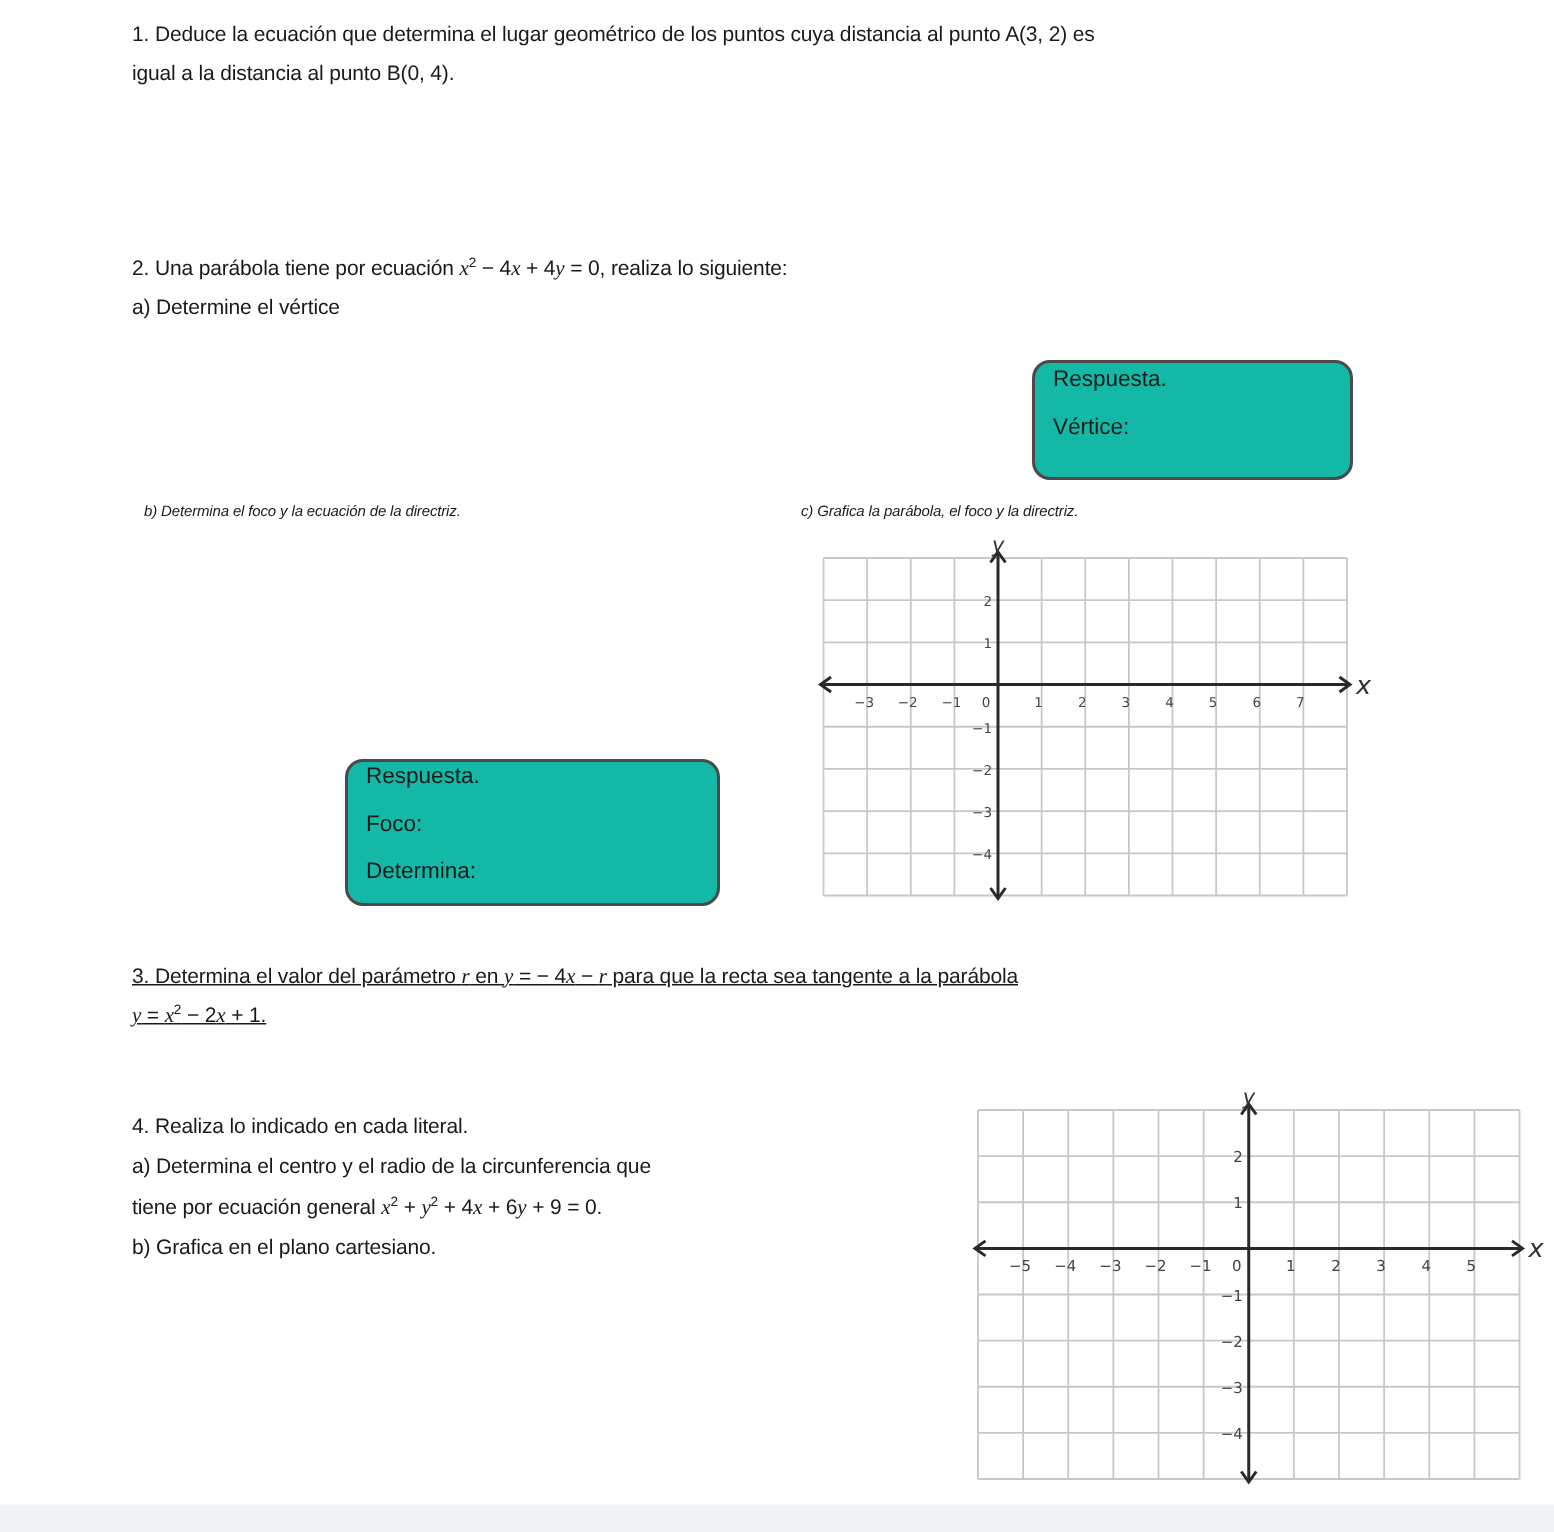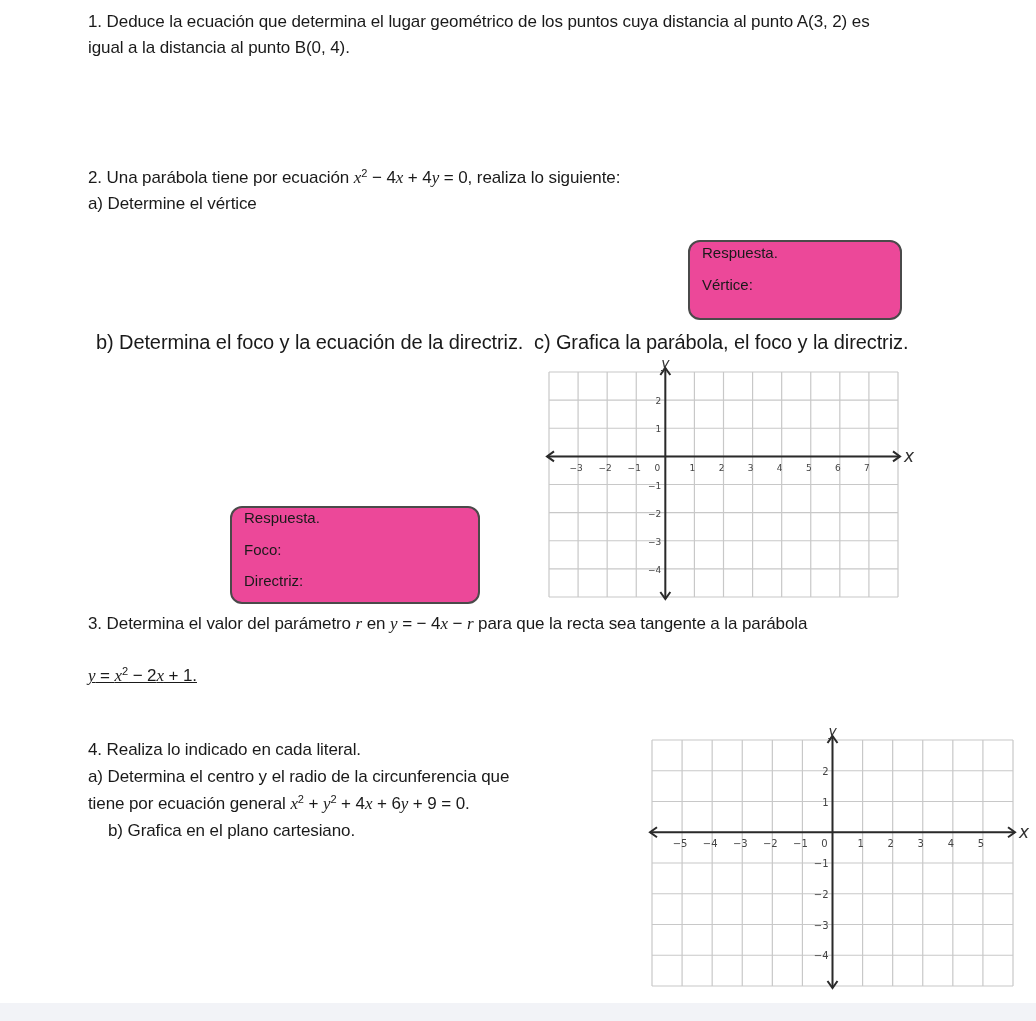--- a/index.html
+++ b/index.html
@@ -1,23 +1,23 @@
 <!DOCTYPE html>
 <html><head>
 <meta charset="utf-8">
 <style>
   html, body { margin:0; padding:0; }
   body { width:1036px; height:1021px; background:#ffffff; position:relative; overflow:hidden;
          font-family:"Liberation Sans", sans-serif; color:#1a1a1a; }
-  .txt { position:absolute; font-size:17px; line-height:24px; white-space:nowrap; letter-spacing:-0.1px; }
-  .sm { font-size:20px; line-height:20px; }
+  .txt { position:absolute; font-size:14px; line-height:24px; white-space:nowrap; letter-spacing:-0.1px; }
+  .sm { font-size:10px; line-height:20px;font-style:italic; }
   .math { font-family:"Liberation Serif", serif; font-style:italic; }
   .num { font-family:"Liberation Sans", sans-serif; font-style:normal; }
   sup { font-size:0.65em; vertical-align:0.55em; line-height:0; }
-  .box { position:absolute; border:2px solid #4a4a4a; border-radius:12px; background:#ec4899; }
+  .box { position:absolute; border:2px solid #4a4a4a; border-radius:12px; background:#14b8a6; }
   .box .line { position:absolute; left:12px; font-size:15px; line-height:20px; white-space:nowrap; }
   .bottom-bar { position:absolute; left:0; top:1003px; width:1036px; height:18px; background:#f2f3f7; }
   svg { position:absolute; overflow:visible; }
   svg text { font-family:"DejaVu Sans", sans-serif; }
 </style>
 </head>
 <body>
 
 <div class="txt" style="left:88px; top:10px;">1. Deduce la ecuación que determina el lugar geométrico de los puntos cuya distancia al punto A(3, 2) es</div>
 <div class="txt" style="left:88px; top:36px;">igual a la distancia al punto B(0, 4).</div>
@@ -31,21 +31,21 @@
   <div class="line" style="top:1px;">Respuesta.</div>
   <div class="line" style="top:33px;">Vértice:</div>
 </div>
 
 <div class="txt sm" style="left:96px; top:332px;">b) Determina el foco y la ecuación de la directriz.</div>
 <div class="txt sm" style="left:534px; top:332px;">c) Grafica la parábola, el foco y la directriz.</div>
 
 <div class="box" style="left:230px; top:506px; width:246px; height:94px;">
   <div class="line" style="top:0px;">Respuesta.</div>
   <div class="line" style="top:32px;">Foco:</div>
-  <div class="line" style="top:63px;">Directriz:</div>
+  <div class="line" style="top:63px;">Determina:</div>
 </div>
 
 <svg width="1036" height="1021" style="left:0; top:0; pointer-events:none;">
   <g id="grid1">
       <line x1="549" y1="372" x2="549" y2="597" stroke="#c8c8c8" stroke-width="1.2"></line>
       <line x1="578.0833333333334" y1="372" x2="578.0833333333334" y2="597" stroke="#c8c8c8" stroke-width="1.2"></line>
       <line x1="607.1666666666666" y1="372" x2="607.1666666666666" y2="597" stroke="#c8c8c8" stroke-width="1.2"></line>
       <line x1="636.25" y1="372" x2="636.25" y2="597" stroke="#c8c8c8" stroke-width="1.2"></line>
       <line x1="665.3333333333334" y1="372" x2="665.3333333333334" y2="597" stroke="#c8c8c8" stroke-width="1.2"></line>
       <line x1="694.4166666666666" y1="372" x2="694.4166666666666" y2="597" stroke="#c8c8c8" stroke-width="1.2"></line>
@@ -86,33 +86,33 @@
       <text x="866.9166666666666" y="471.375" font-size="9" fill="#444" text-anchor="middle">7</text>
       <text x="661.3333333333334" y="404.125" font-size="9" fill="#444" text-anchor="end">2</text>
       <text x="661.3333333333334" y="432.25" font-size="9" fill="#444" text-anchor="end">1</text>
       <text x="661.3333333333334" y="488.5" font-size="9" fill="#444" text-anchor="end">−1</text>
       <text x="661.3333333333334" y="516.625" font-size="9" fill="#444" text-anchor="end">−2</text>
       <text x="661.3333333333334" y="544.75" font-size="9" fill="#444" text-anchor="end">−3</text>
       <text x="661.3333333333334" y="572.875" font-size="9" fill="#444" text-anchor="end">−4</text>
     </g>
 </svg>
 
-<div class="txt" style="left:88px; top:612px;">
+<div class="txt" style="left:88px; top:638px;text-decoration:underline;">
   <span>3. Determina el valor del parámetro </span><span class="math">r</span><span> en </span><span class="math">y</span><span> = − 4</span><span class="math">x</span><span> − </span><span class="math">r</span><span> para que la recta sea tangente a la parábola</span>
 </div>
 <div class="txt" style="left:88px; top:664px;text-decoration:underline;">
   <span class="math">y</span><span> = </span><span class="math">x</span><sup>2</sup><span> − 2</span><span class="math">x</span><span> + 1.</span>
 </div>
 
 <div class="txt" style="left:88px; top:738px;">4. Realiza lo indicado en cada literal.</div>
 <div class="txt" style="left:88px; top:765px;text-align:center;">a) Determina el centro y el radio de la circunferencia que</div>
 <div class="txt" style="left:88px; top:792px;">
   <span>tiene por ecuación general </span><span class="math">x</span><sup>2</sup><span> + </span><span class="math">y</span><sup>2</sup><span> + 4</span><span class="math">x</span><span> + 6</span><span class="math">y</span><span> + 9 = 0.</span>
 </div>
-<div class="txt" style="left:88px; top:819px;margin-left:20px;">b) Grafica en el plano cartesiano.</div>
+<div class="txt" style="left:88px; top:819px;">b) Grafica en el plano cartesiano.</div>
 
 <svg width="1036" height="1021" style="left:0; top:0; pointer-events:none;">
   <g id="grid2">
       <line x1="652" y1="740" x2="652" y2="986" stroke="#c8c8c8" stroke-width="1.2"></line>
       <line x1="682.0833333333334" y1="740" x2="682.0833333333334" y2="986" stroke="#c8c8c8" stroke-width="1.2"></line>
       <line x1="712.1666666666666" y1="740" x2="712.1666666666666" y2="986" stroke="#c8c8c8" stroke-width="1.2"></line>
       <line x1="742.25" y1="740" x2="742.25" y2="986" stroke="#c8c8c8" stroke-width="1.2"></line>
       <line x1="772.3333333333334" y1="740" x2="772.3333333333334" y2="986" stroke="#c8c8c8" stroke-width="1.2"></line>
       <line x1="802.4166666666666" y1="740" x2="802.4166666666666" y2="986" stroke="#c8c8c8" stroke-width="1.2"></line>
       <line x1="832.5" y1="740" x2="832.5" y2="986" stroke="#c8c8c8" stroke-width="1.2"></line>

